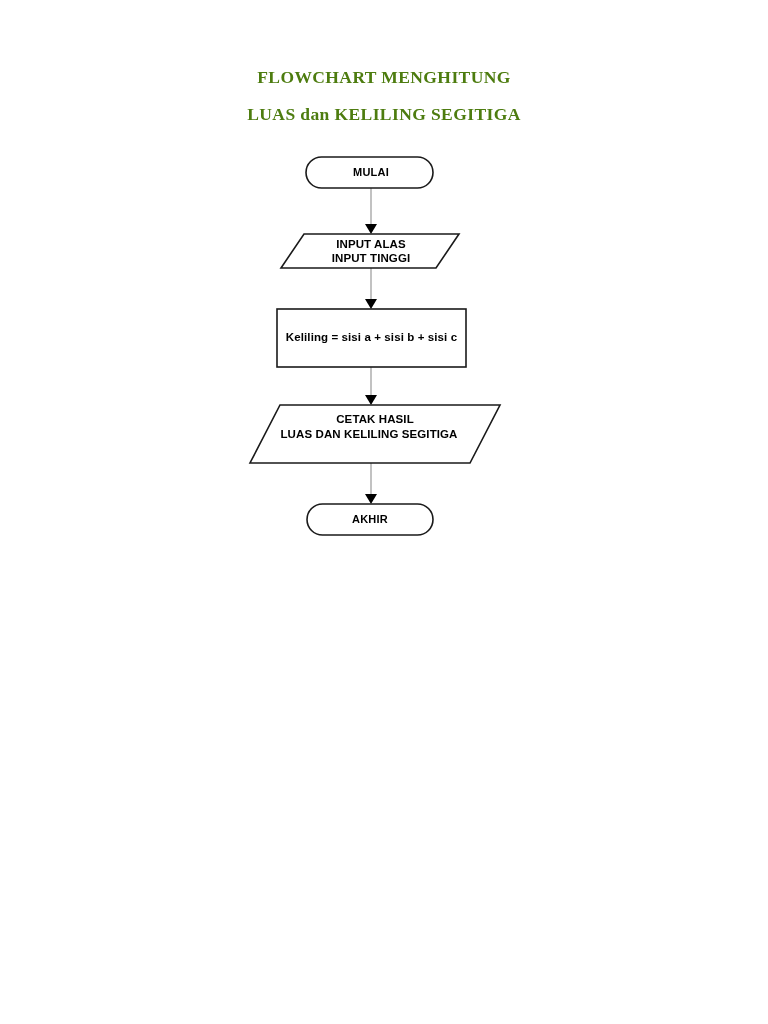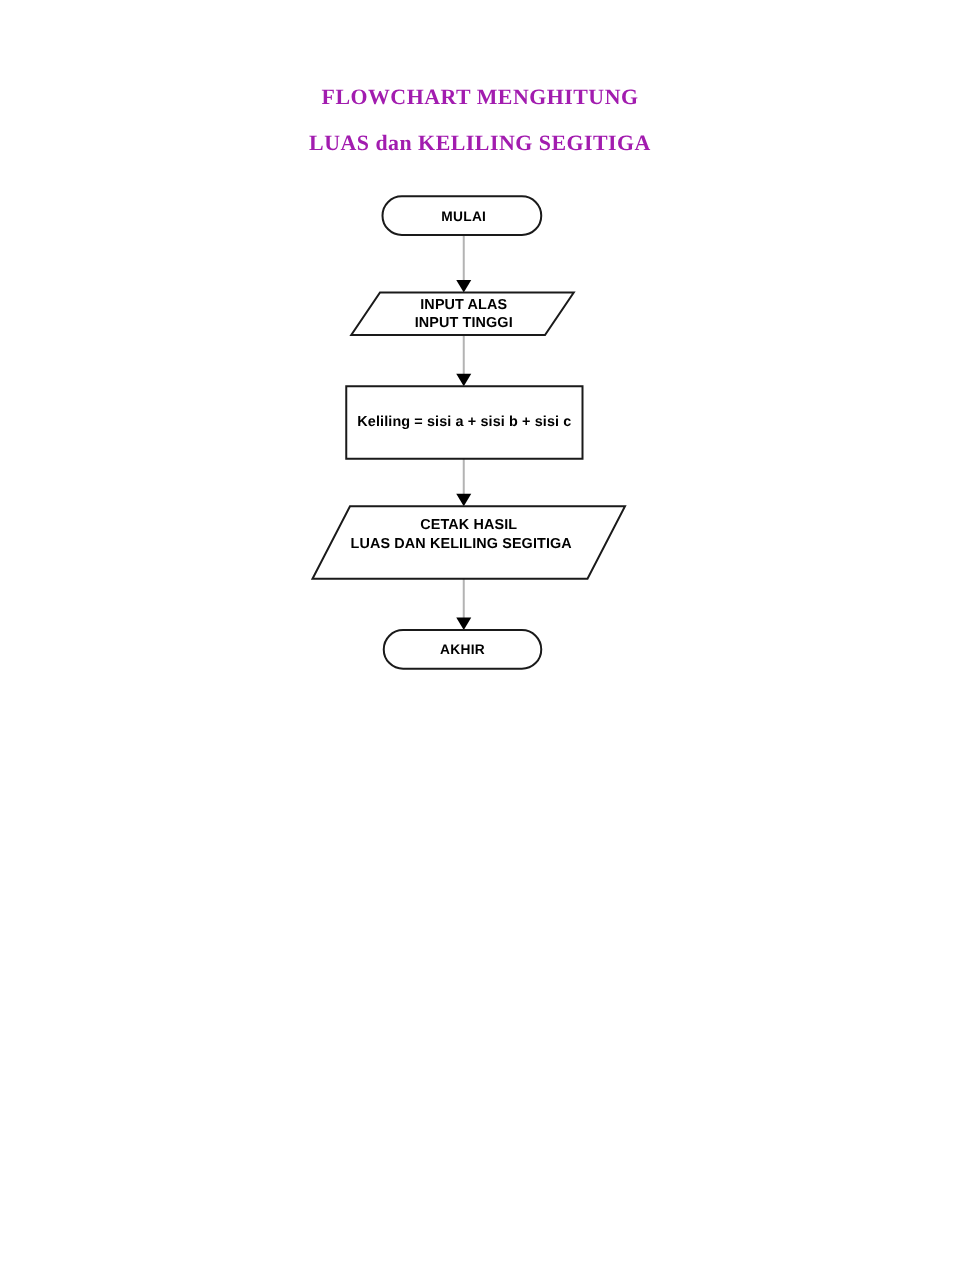--- a/index.html
+++ b/index.html
@@ -24,21 +24,21 @@
   }
 
   
   .doc-title {
     position: absolute;
     left: 0;
     width: 768px;
     text-align: center;
     font-family: "Liberation Serif", serif;
     font-weight: bold;
-    color: #a21caf;
+    color: #4d7c0f;
     letter-spacing: 0.4px;
     white-space: nowrap;
   }
   .doc-title.line1 { top: 67px;  font-size: 17.5px; }
   .doc-title.line2 { top: 104px; font-size: 17.5px; }
 
   
   #flow {
     position: absolute;
     left: 0;

